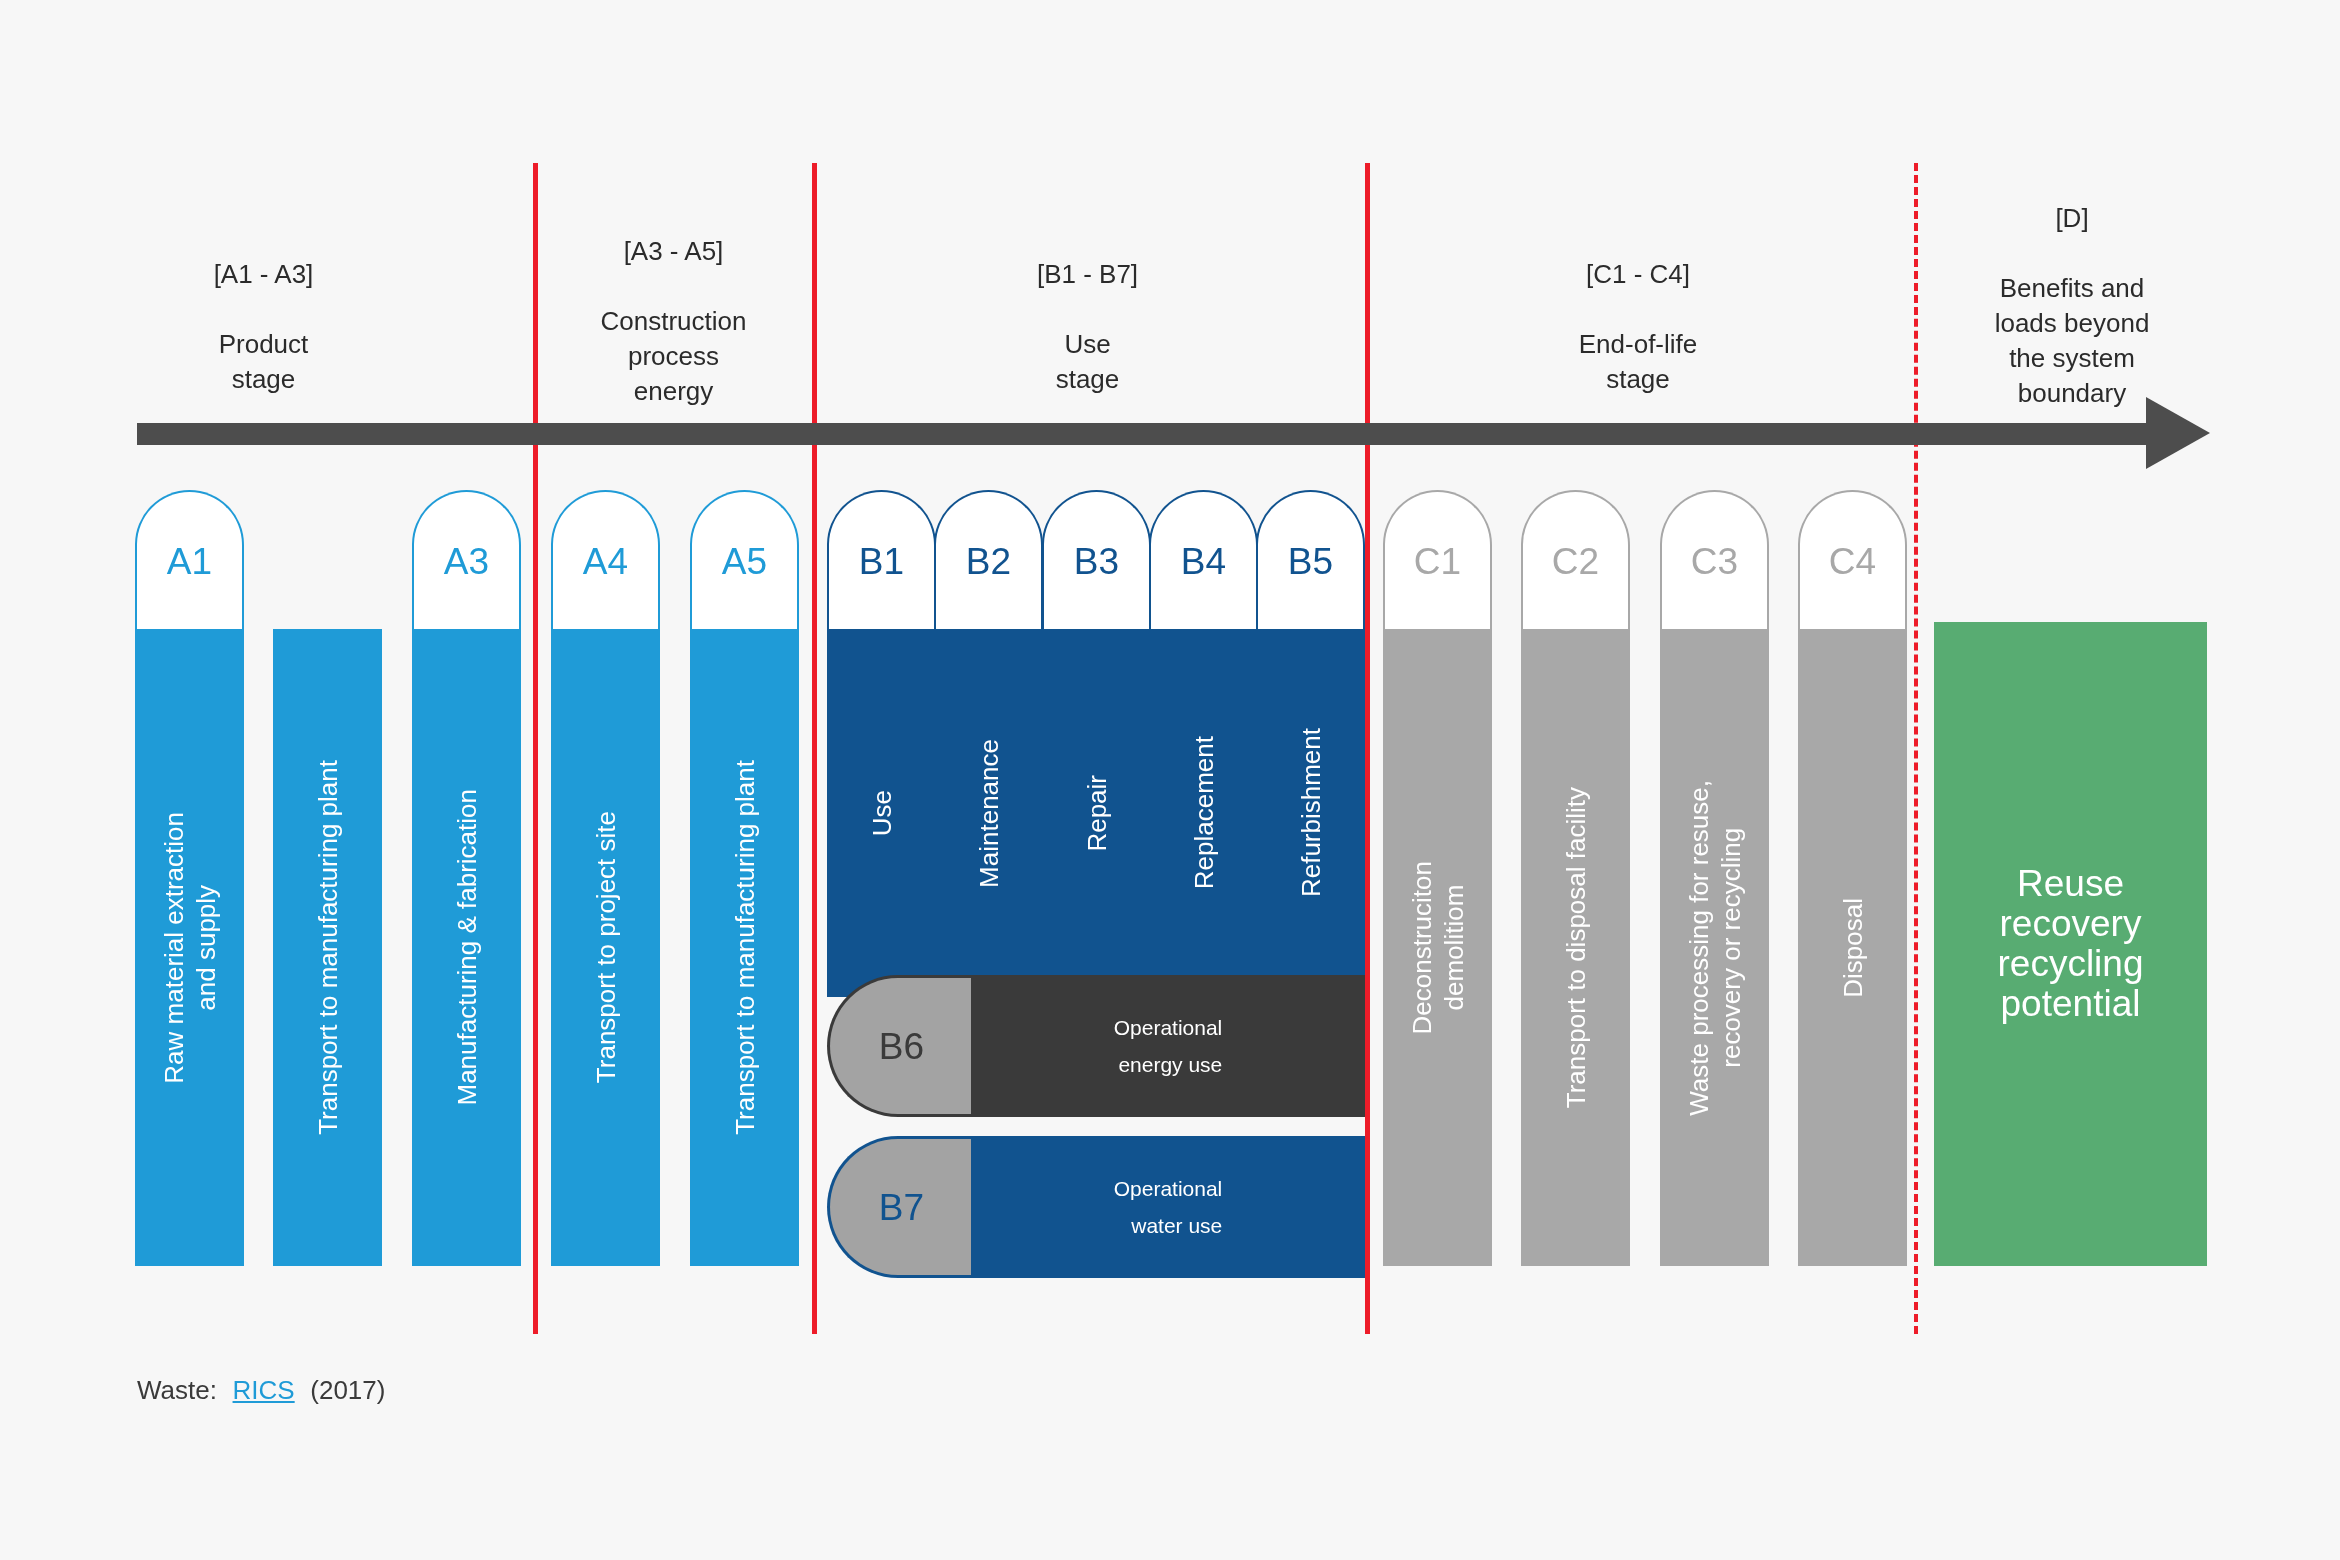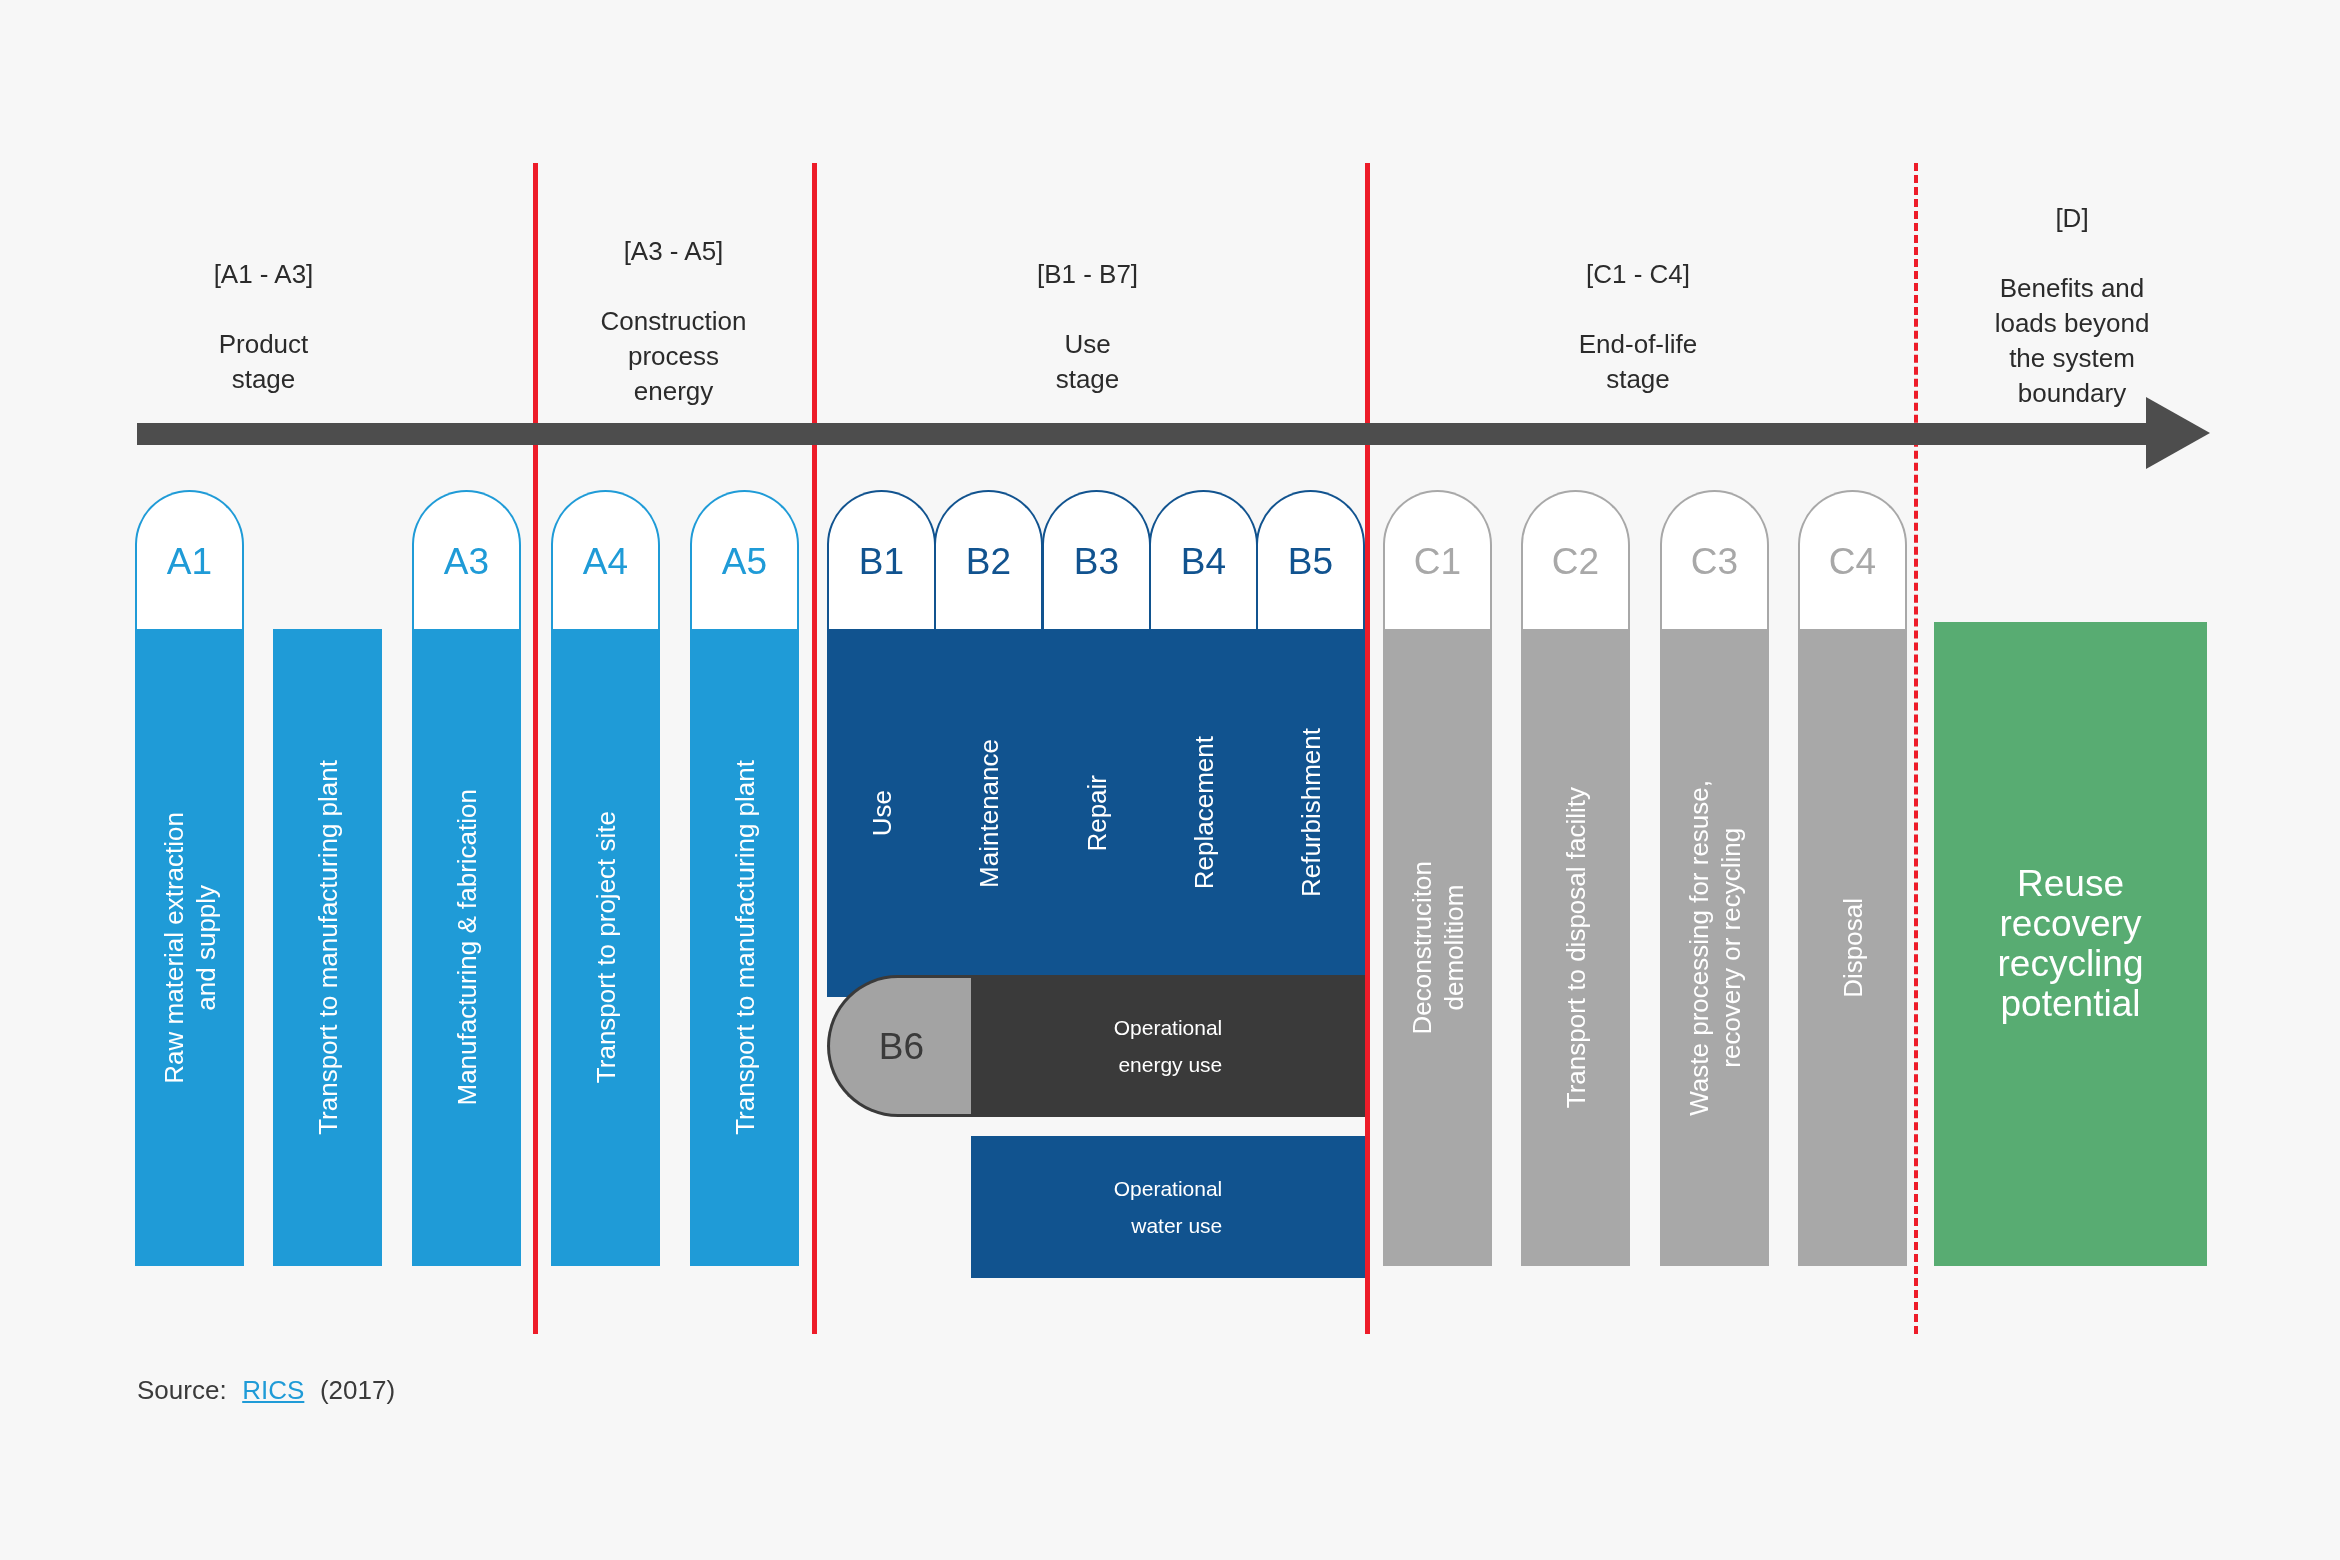--- a/index.html
+++ b/index.html
@@ -313,20 +313,23 @@
     <div class="pill-cap">
       <span class="pill-code">B6</span>
     </div>
     <div class="pill-body">
       <span class="pill-label">Operational
 energy use</span>
     </div>
   </div>
 
   <div class="pill" style="left:827px; top:1136px; width:538px; color:#11538f;">
+    <div class="pill-cap">
+      <span class="pill-code">B7</span>
+    </div>
     <div class="pill-body">
       <span class="pill-label">Operational
 water use</span>
     </div>
   </div>
 
   <div class="bar" style="left:1383px; color:#a8a8a8;">
     <div class="cap">
       <span class="cap-code">C1</span>
     </div>
@@ -365,19 +368,19 @@
   </div>
 
   <div class="green-box">
     <span class="green-label">Reuse
 recovery
 recycling
 potential</span>
   </div>
 
   <div class="source">
-    <span>Source:</span>
+    <span>Waste:</span>
     <span class="link">RICS</span>
     <span>(2017)</span>
   </div>
 
 </div>
 
 
 </body></html>

